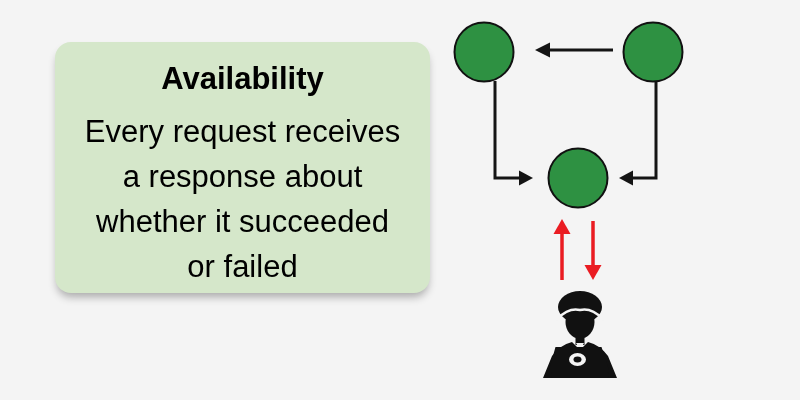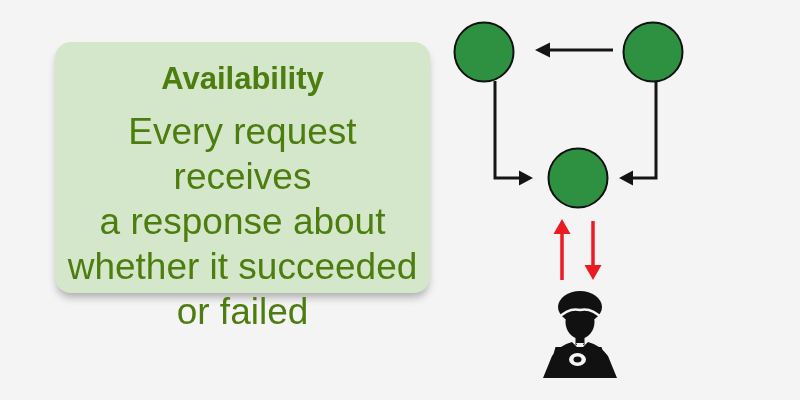--- a/index.html
+++ b/index.html
@@ -18,32 +18,32 @@
     left: 55px;
     top: 42px;
     width: 375px;
     height: 251px;
     background: #d5e7ca;
     border-radius: 16px;
     box-shadow: 0 6px 9px -2px rgba(0,0,0,0.30);
     box-sizing: border-box;
     padding-top: 18px;
     text-align: center;
-    color: #4d7c0f;
+    color: #000000;
   }
 
   .card-title {
     font-size: 31px;
     font-weight: bold;
     line-height: 38px;
     margin: 0;
   }
 
   .card-desc {
-    font-size: 37px;
+    font-size: 31px;
     line-height: 45px;
     margin: 11px 0 0 0;
     white-space: pre-line;
   }
 
   .diagram {
     position: absolute;
     left: 440px;
     top: 0;
     width: 360px;

